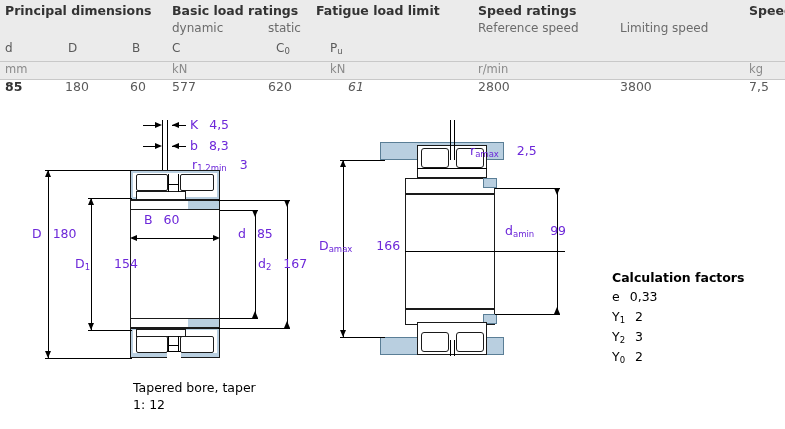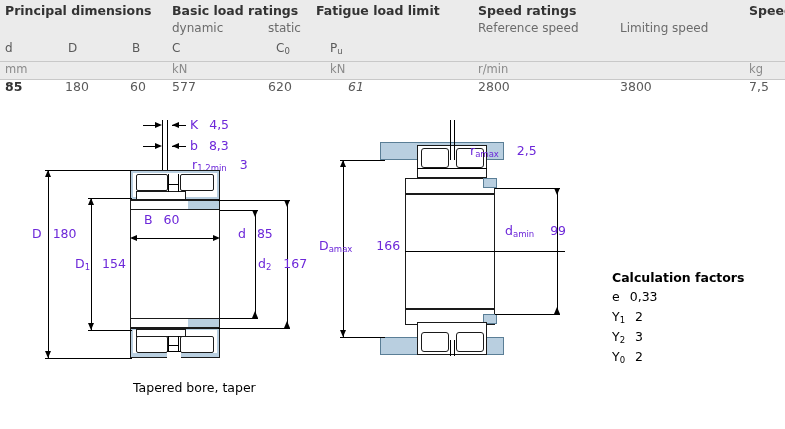--- a/index.html
+++ b/index.html
@@ -173,21 +173,21 @@
     <span style="margin-left:7px;">180</span>
   </div>
 
   <div class="ln hln" style="left:88px;top:98px;width:44px;"></div>
   <div class="ln hln" style="left:88px;top:230px;width:44px;"></div>
   <div class="ln vln" style="left:91px;top:98px;height:132px;"></div>
   <div class="ar ar-u" style="left:87.5px;top:98px;"></div>
   <div class="ar ar-d" style="left:87.5px;top:223px;"></div>
   <div class="lbl" style="left:75px;top:158px;">
     <span>D</span><span class="s">1</span>
-    <span style="margin-left:8px;">154</span>
+    <span style="margin-left:20px;">154</span>
   </div>
 
   <div class="lbl" style="left:144px;top:114px;">
     <span>B</span>
     <span style="margin-left:7px;">60</span>
   </div>
   <div class="ln hln" style="left:133px;top:138px;width:84px;"></div>
   <div class="ar ar-l" style="left:130px;top:134.5px;"></div>
   <div class="ar ar-r" style="left:213px;top:134.5px;"></div>
 
@@ -206,20 +206,21 @@
   <div class="ln vln" style="left:287px;top:100px;height:128px;"></div>
   <div class="ar ar-d" style="left:283.5px;top:100px;"></div>
   <div class="ar ar-u" style="left:283.5px;top:221px;"></div>
   <div class="lbl" style="left:258px;top:158px;">
     <span>d</span><span class="s">2</span>
     <span style="margin-left:8px;">167</span>
   </div>
 
   <div class="cap" style="left:133px;top:280px;">
     <div>Tapered bore, taper</div>
+    <div>1: 12</div>
   </div>
 </div>
 
 <div class="draw" style="left:320px;top:100px;width:300px;height:280px;">
 
   <div class="steel" style="left:60px;top:42px;width:124px;height:18px;border-color:#5a7e96;"></div>
   <div class="steel" style="left:60px;top:237px;width:124px;height:18px;border-color:#5a7e96;"></div>
 
   <div class="white" style="left:97px;top:45px;width:70px;height:33px;"></div>
   <div class="white" style="left:101px;top:48px;width:28px;height:20px;border-radius:3px;"></div>

